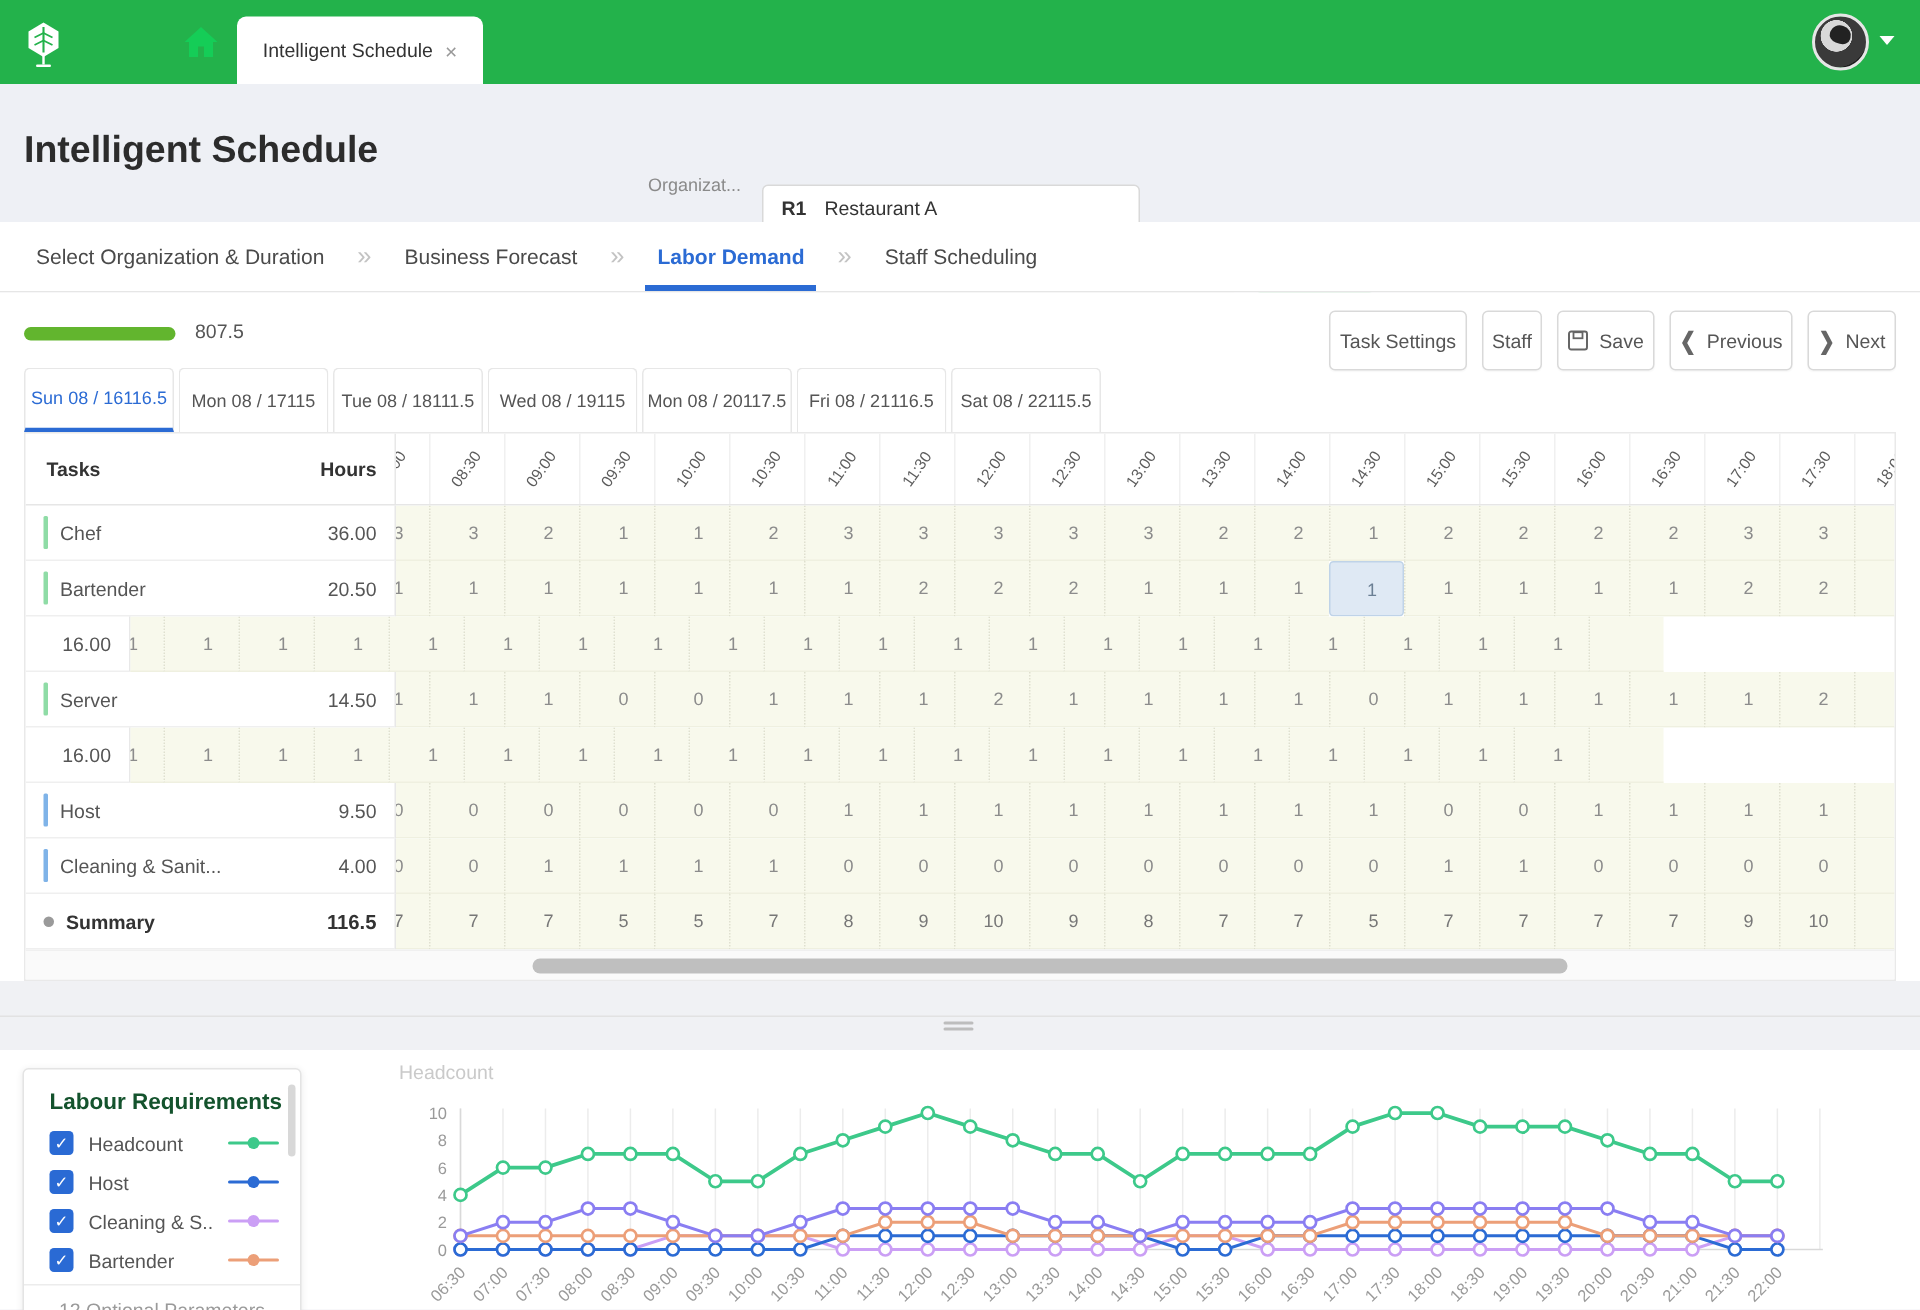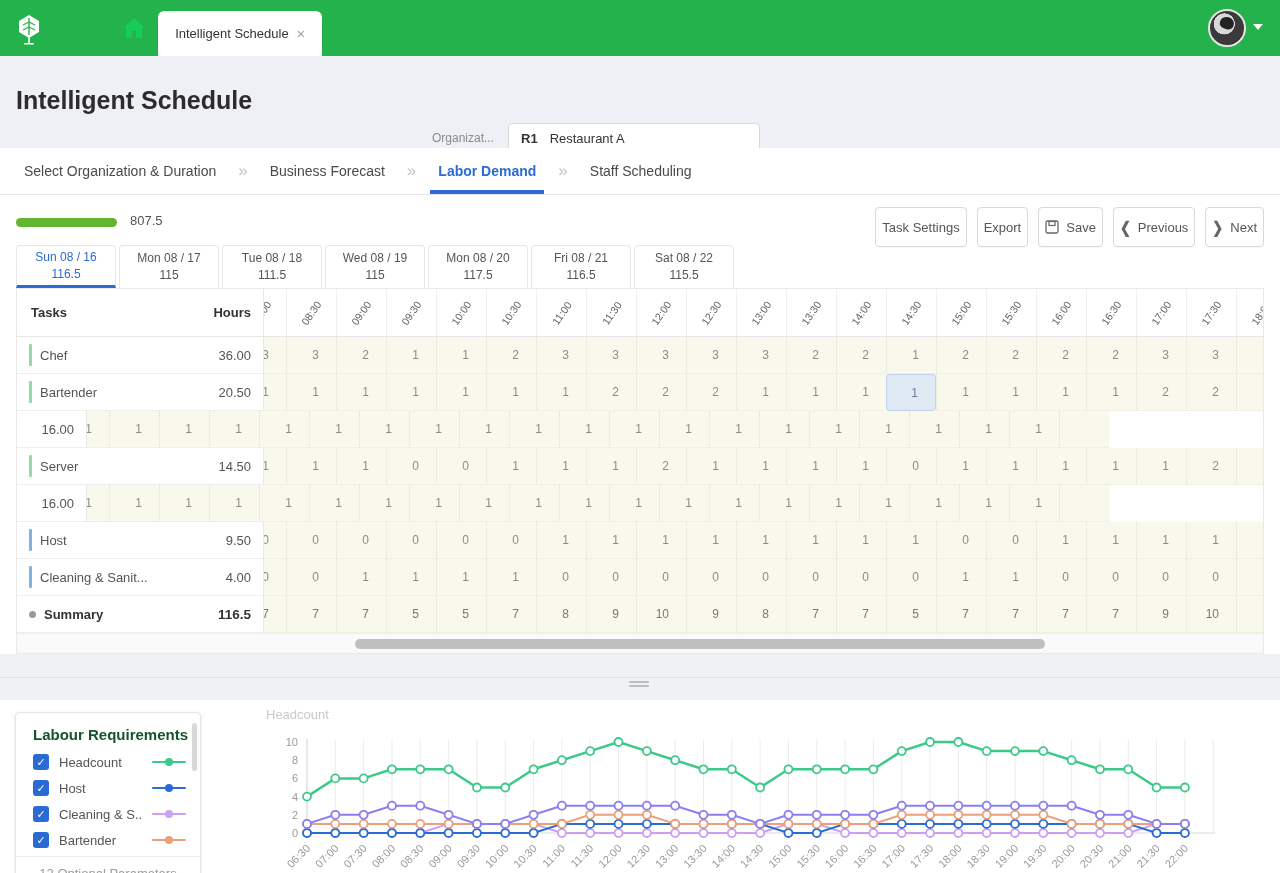--- a/index.html
+++ b/index.html
@@ -46,21 +46,21 @@
   #progress-track { position:absolute; left:16px; top:23px; width:101px; height:9px; border-radius:5px; background:#62b52e; }
   #progress-value { position:absolute; left:130px; top:18px; font-size:13px; color:#555; }
   #toolbar { position:absolute; right:16px; top:12px; display:flex; gap:10px; }
   .tbtn { height:40px; padding:0 6px; background:#fff; border:1px solid #d9d9d9; border-radius:4px;
     font-size:13px; color:#555; display:flex; align-items:center; gap:7px; cursor:pointer;
     box-shadow:0 1px 1px rgba(0,0,0,0.03); }
   .chev { font-size:13px; color:#666; font-weight:bold; transform:scaleY(1.2); }
   
   #day-tabs { position:absolute; left:16px; top:50px; display:flex; gap:3px; }
   .day-tab { width:100px; height:43px; background:#fff; border:1px solid #e7e7e7; border-bottom:none;
-    border-radius:4px 4px 0 0; display:flex; flex-direction:column; align-items:center; justify-content:center;
+    border-radius:4px 4px 0 0; display:flex; flex-direction:row; align-items:center; justify-content:center;
     font-size:12px; color:#555; line-height:17px; cursor:pointer; }
   .day-tab.active { color:#2b6bd4; border-bottom:3px solid #2b6bd4; }
   
   #table { position:absolute; left:16px; top:93px; width:1248px; height:366px; border:1px solid #e9e9e9;
     background:#fff; overflow:hidden; }
   .t-header { display:flex; height:48px; border-bottom:1px solid #e6e6e6; }
   #tasks-h { width:177px; display:flex; align-items:center; padding-left:14px; font-size:13px;
     font-weight:bold; color:#333; }
   #hours-h { width:70px; display:flex; align-items:center; justify-content:flex-end; padding-right:12px;
     font-size:13px; font-weight:bold; color:#333; border-right:1px solid #e8e8e8; }
@@ -128,21 +128,21 @@
   <div id="main-tab">
     <span>Intelligent Schedule</span>
     <span id="tab-close">×</span>
   </div>
   <div id="avatar"></div>
   <div id="avatar-caret"></div>
 </div>
 
 <div id="pagehead">
   <div id="page-title">Intelligent Schedule</div>
-  <div class="form-label" style="top:75px;">Organizat...</div>
+  <div class="form-label" style="top:60px;">Organizat...</div>
   <div id="org-input">
     <span id="org-code">R1</span>
     <span>Restaurant A</span>
   </div>
   <div class="form-label" style="top:117px;">Date Ran...</div>
   <div id="date-range">
     <span class="dr-chev">❮</span>
     <span class="dr-date">2020-08-16</span>
     <span style="color:#999;">~</span>
     <span class="dr-date">2020-08-22</span>
@@ -170,21 +170,21 @@
   </div>
 
 <div id="main">
   <div id="progress-track"></div>
   <div id="progress-value">807.5</div>
   <div id="toolbar">
     <button class="tbtn">
       <span>Task Settings</span>
     </button>
     <button class="tbtn">
-      <span>Export</span>
+      <span>Staff</span>
     </button>
     <button class="tbtn">
       <svg width="14" height="14" viewBox="0 0 14 14">
         <rect x="1" y="1" width="12" height="12" rx="1.5" fill="none" stroke="#666" stroke-width="1.3"></rect>
         <rect x="4" y="1.5" width="6" height="4" fill="none" stroke="#666" stroke-width="1.2"></rect>
       </svg>
       <span>Save</span>
     </button>
     <button class="tbtn">
       <span class="chev">❮</span>

